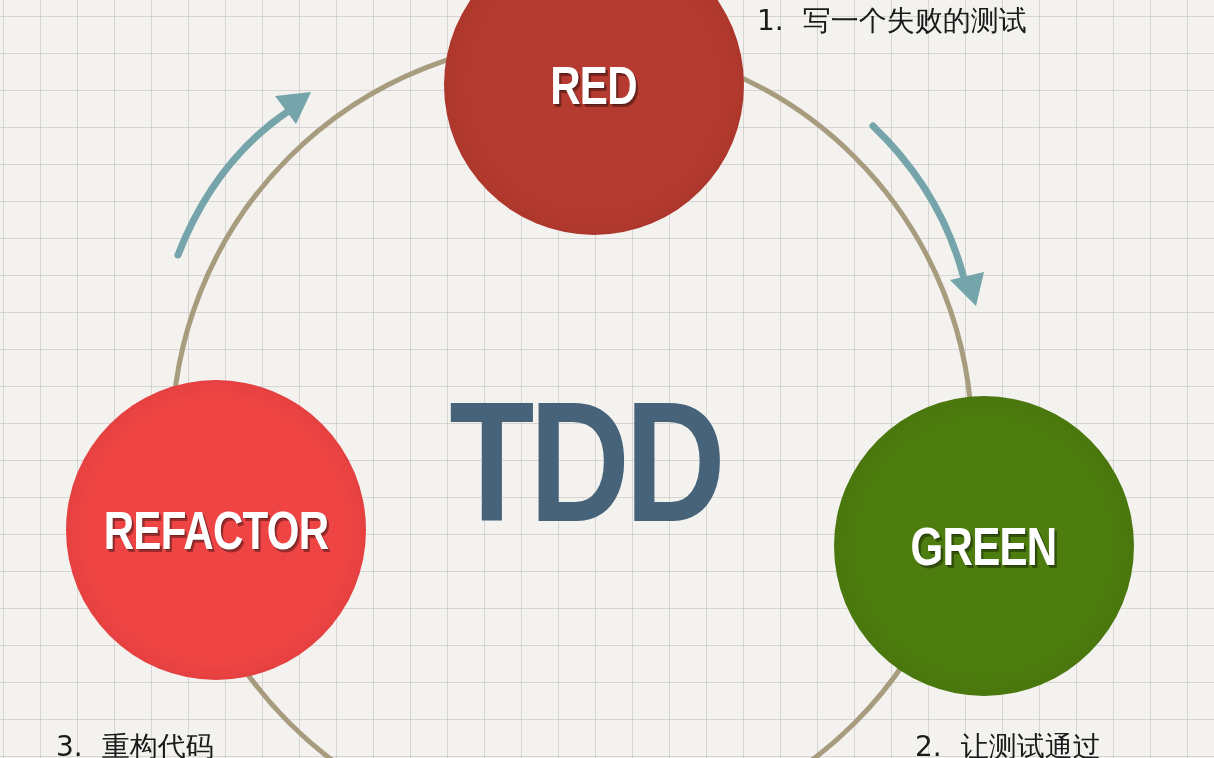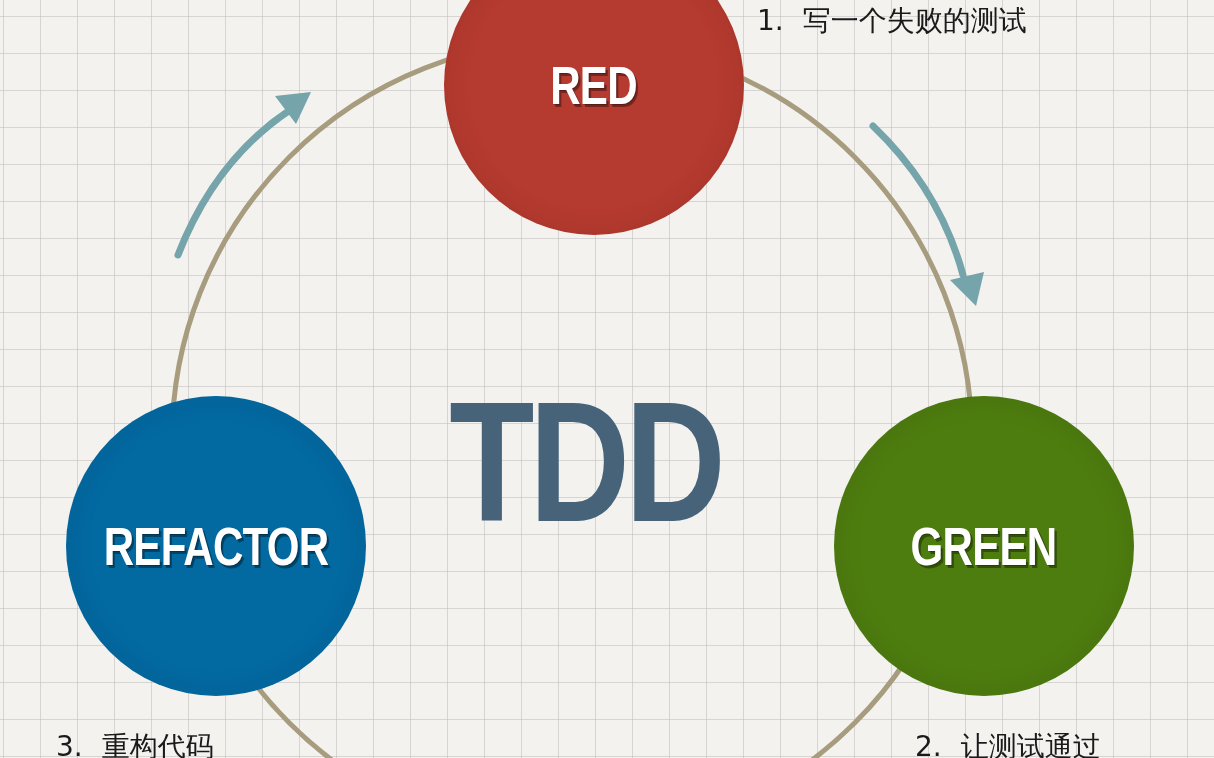--- a/index.html
+++ b/index.html
@@ -54,21 +54,21 @@
 </svg>
 
 <div class="node" style="left:444px; top:-65px; background:#b53a2f;">
   <span class="node-label">RED</span>
 </div>
 
 <div class="node" style="left:834px; top:396px; background:#4d7c0f;">
   <span class="node-label">GREEN</span>
 </div>
 
-<div class="node" style="left:66px; top:396px; background:#0369a1;">
+<div class="node" style="left:66px; top:380px; background:#ef4444;">
   <span class="node-label">REFACTOR</span>
 </div>
 
 <div class="center-title" style="color:#46637a;">
   <span>TDD</span>
 </div>
 
 <div class="step" style="left:757px; top:2px;">
   <span>1.</span>
   <span style="margin-left:10px;margin-top:36px;">写一个失败的测试</span>

